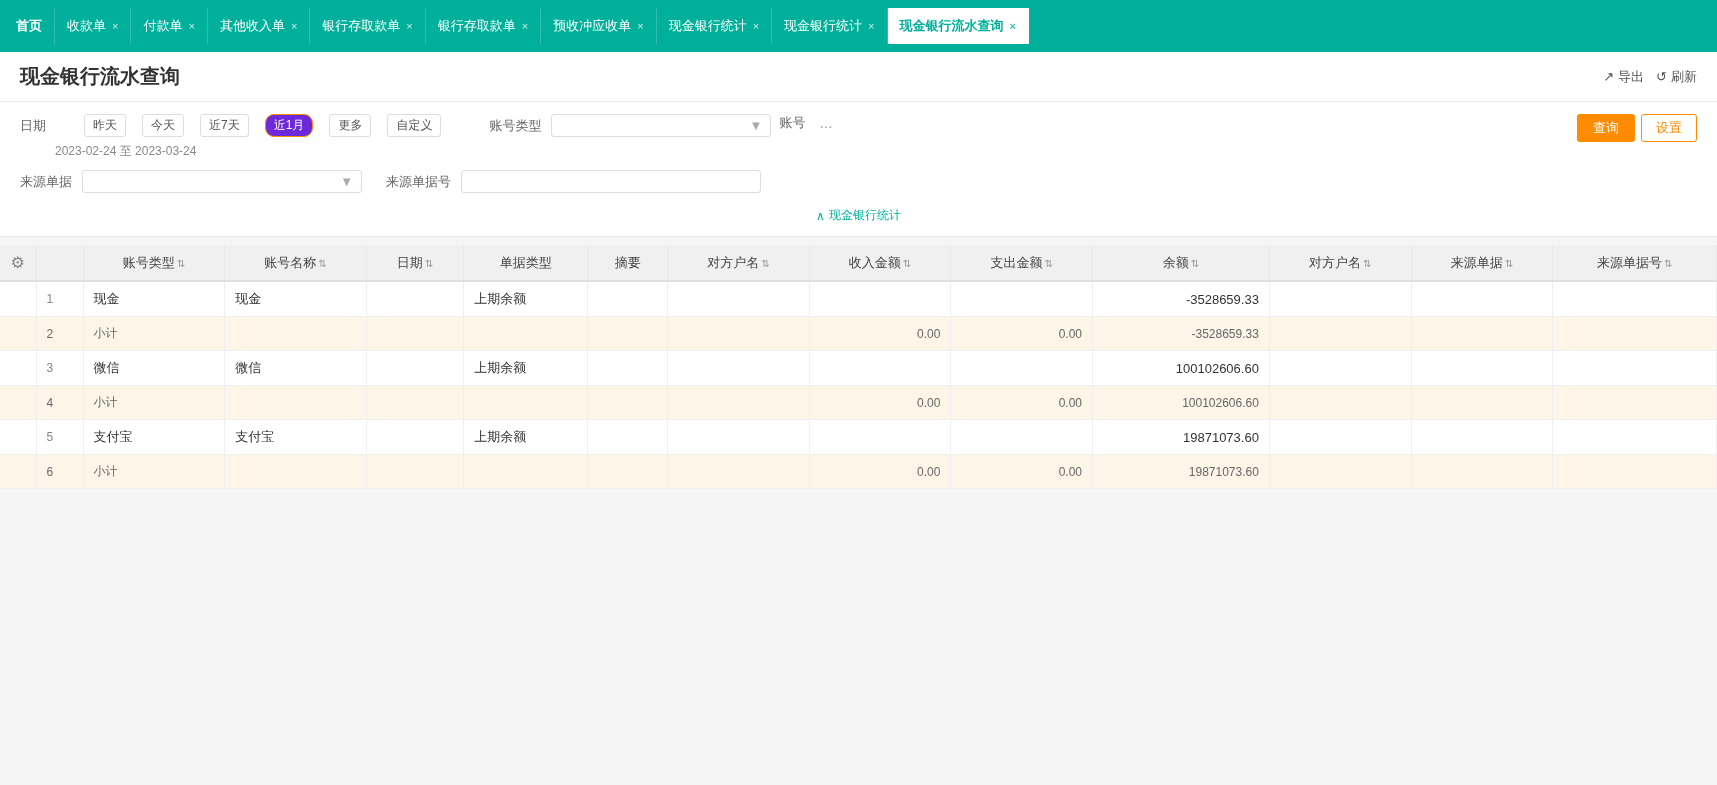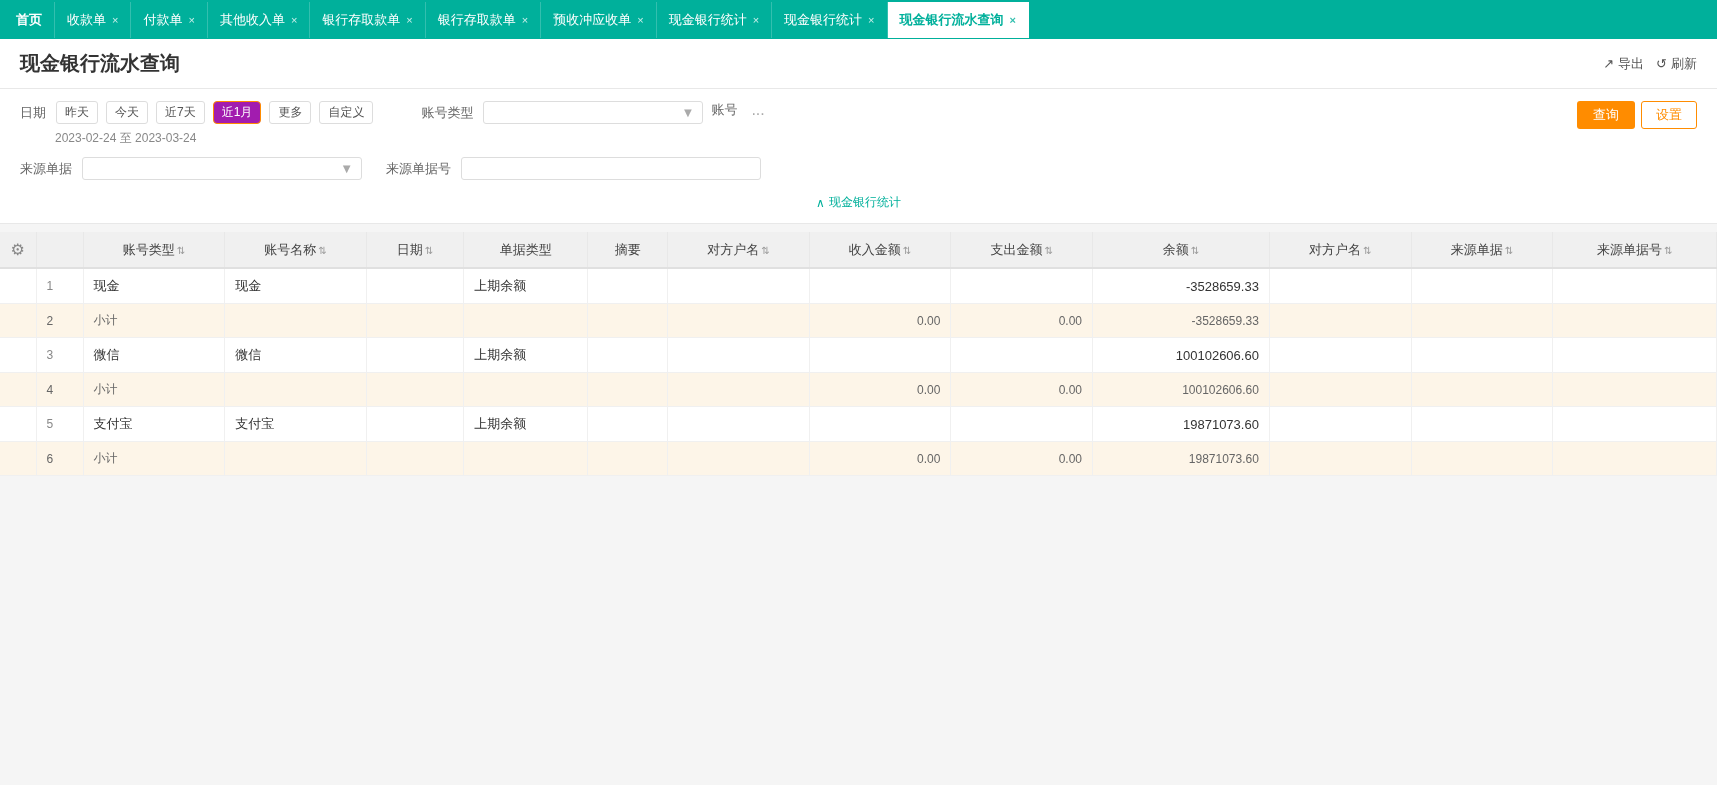--- a/index.html
+++ b/index.html
@@ -3,21 +3,21 @@
   <meta charset="utf-8">
   <style>
     * { margin: 0; padding: 0; box-sizing: border-box; }
     body { font-family: 'Microsoft YaHei', Arial, sans-serif; font-size: 13px; background: #f5f5f5; color: #333; }
 
     
     .top-nav {
       background: #00b09b;
       display: flex;
       align-items: center;
-      height: 39px;
+      height: 52px;
       padding: 0 4px;
       overflow: hidden;
     }
     .nav-item {
       display: flex;
       align-items: center;
       padding: 0 12px;
       height: 36px;
       color: #fff;
       font-size: 13px;
@@ -82,36 +82,37 @@
     }
     .filter-label {
       color: #666;
       font-size: 13px;
       margin-right: 4px;
       white-space: nowrap;
     }
     .filter-date-btns {
       display: flex;
       align-items: flex-start;
-      gap: 8px;
+      gap: 16px;
+      margin-left: 28px;
     }
     .date-btn {
       padding: 2px 8px;
       border: 1px solid #ddd;
       border-radius: 3px;
       cursor: pointer;
       font-size: 12px;
       color: #555;
       background: #fff;
     }
     .date-btn.active {
-      background: #a21caf;
+      background: #6d28d9;
       color: #fff;
       border-color: #ff8c00;
-      border-radius: 4px;
+      border-radius: 9px;
     }
     .filter-date-range {
       font-size: 12px;
       color: #888;
       margin-left: 4px;
     }
     .filter-select {
       display: flex;
       align-items: center;
       border: 1px solid #ddd;

